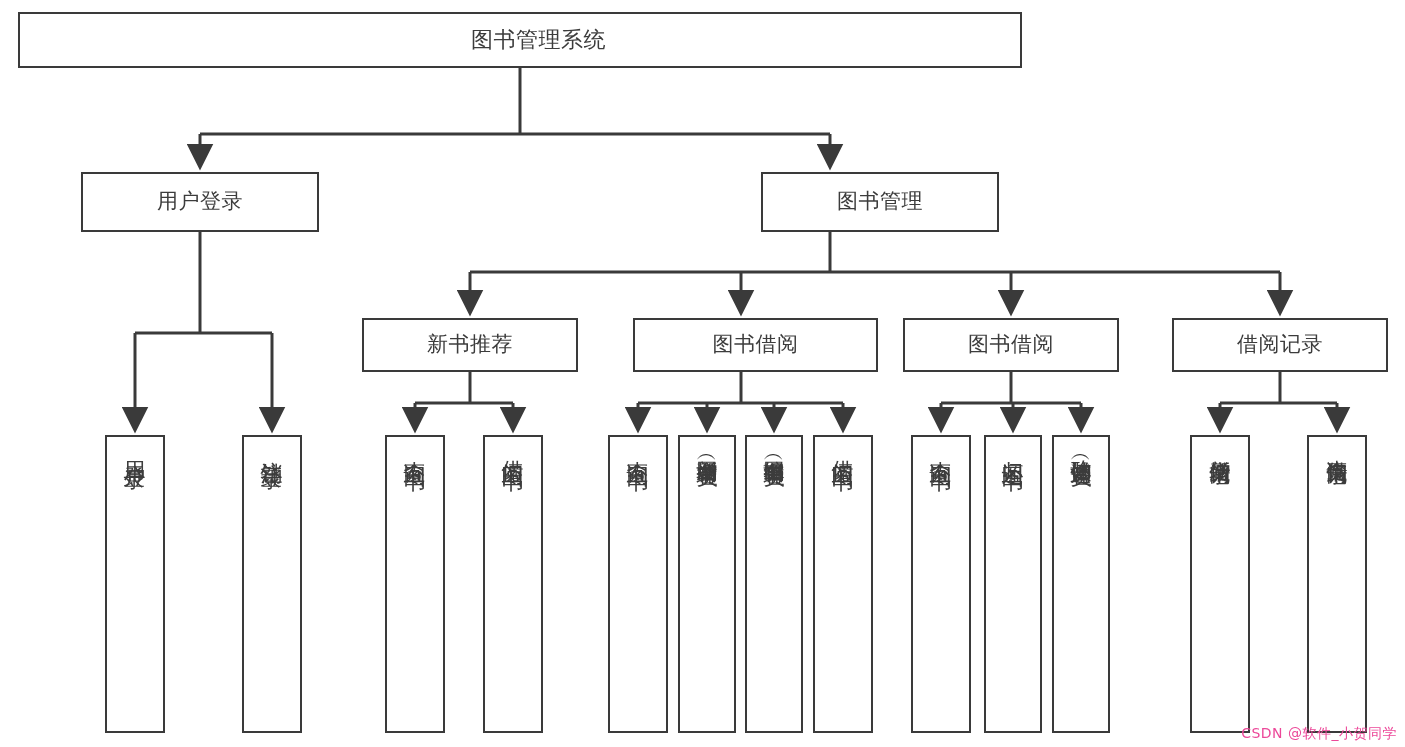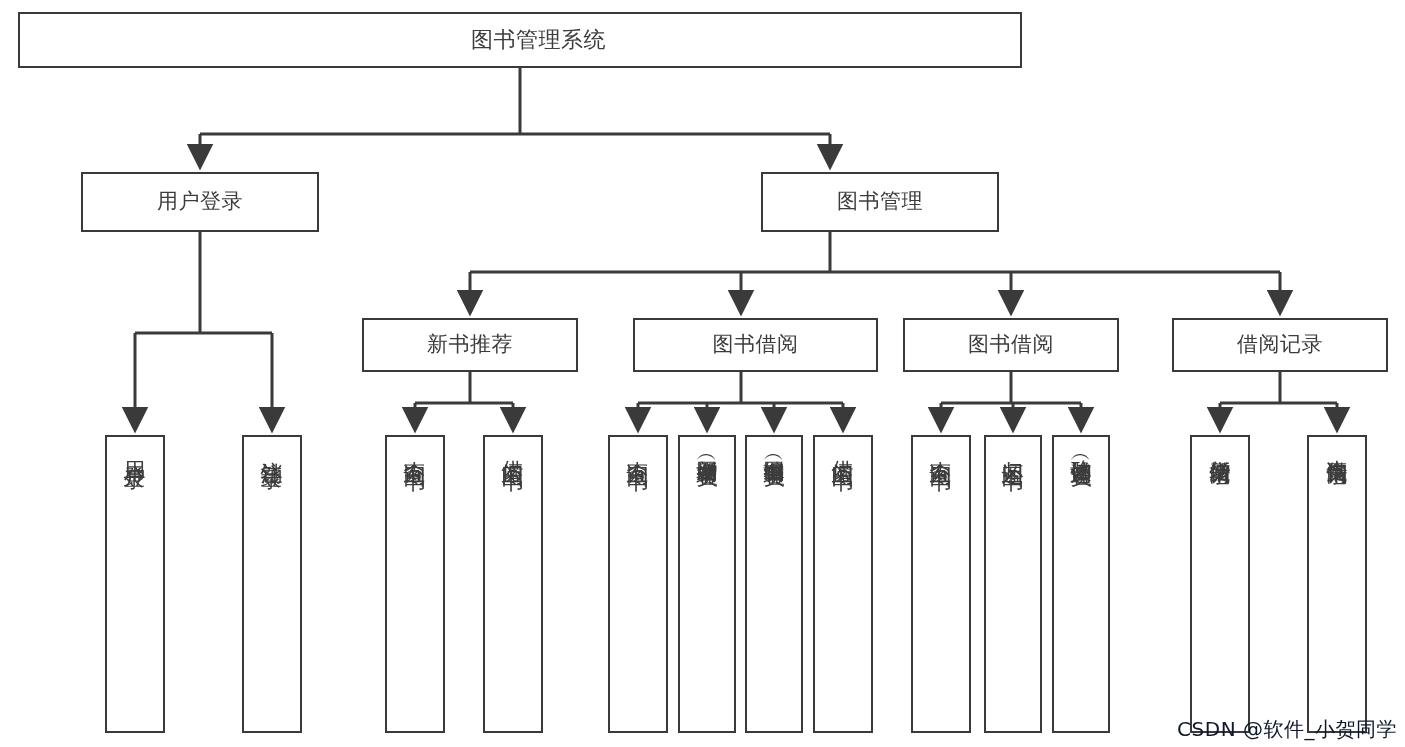--- a/index.html
+++ b/index.html
@@ -72,22 +72,22 @@
   
   .node.vert.long .vlabel {
     letter-spacing: 1px;
     font-size: 21px;
   }
 
   .watermark {
     position: absolute;
     right: 8px;
     bottom: 4px;
-    font-size: 20px;
-    color: #0f172a;
+    font-size: 14px;
+    color: #ec4899;
     white-space: nowrap;
     letter-spacing: 0.5px;
   }
 </style>
 </head>
 <body>
 
 <div id="diagram">
 
   <svg class="conn-layer" viewBox="0 0 1405 747" width="1405" height="747" xmlns="http://www.w3.org/2000/svg">

